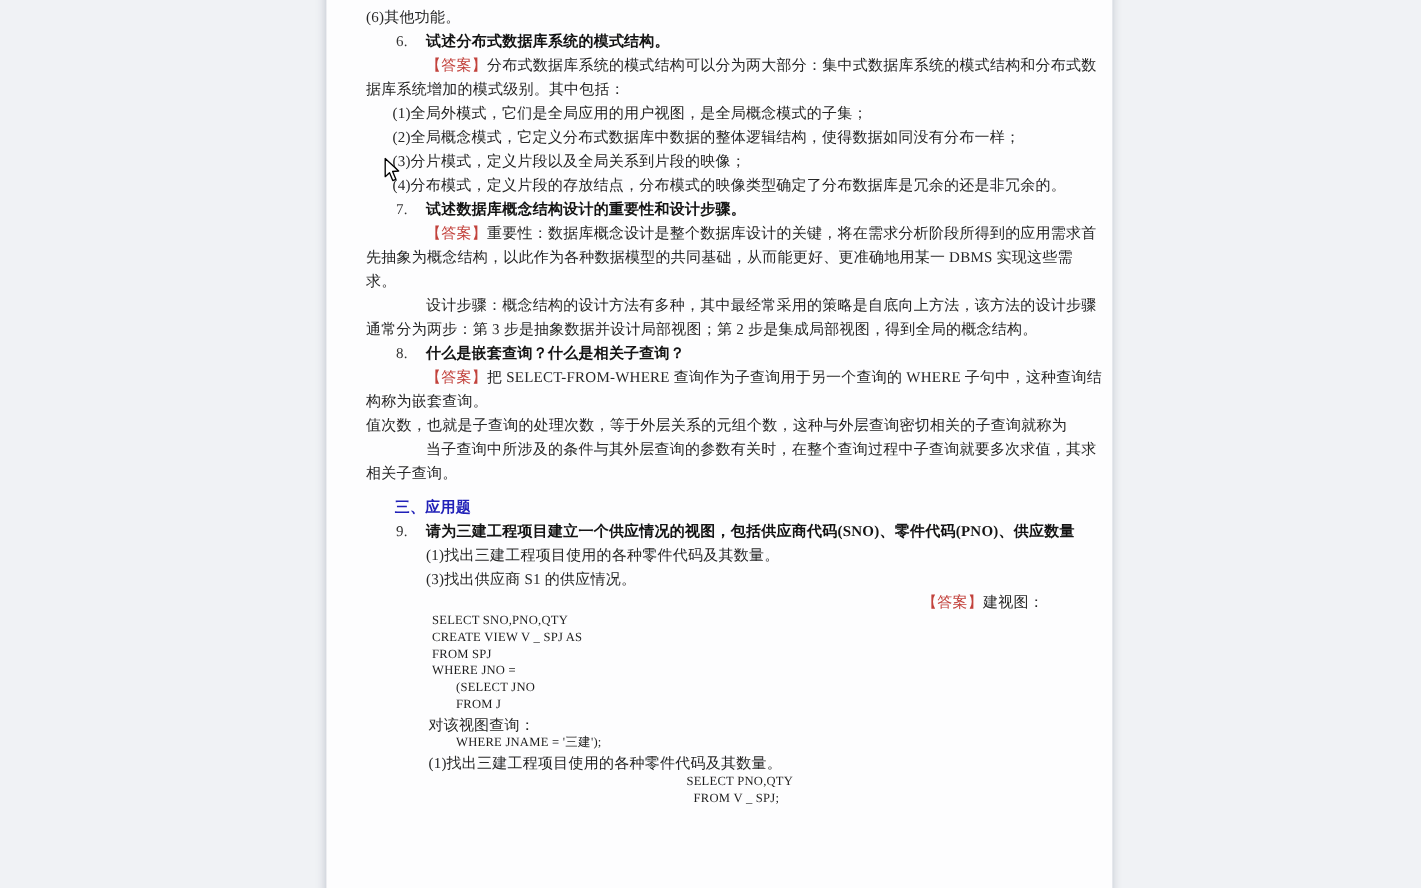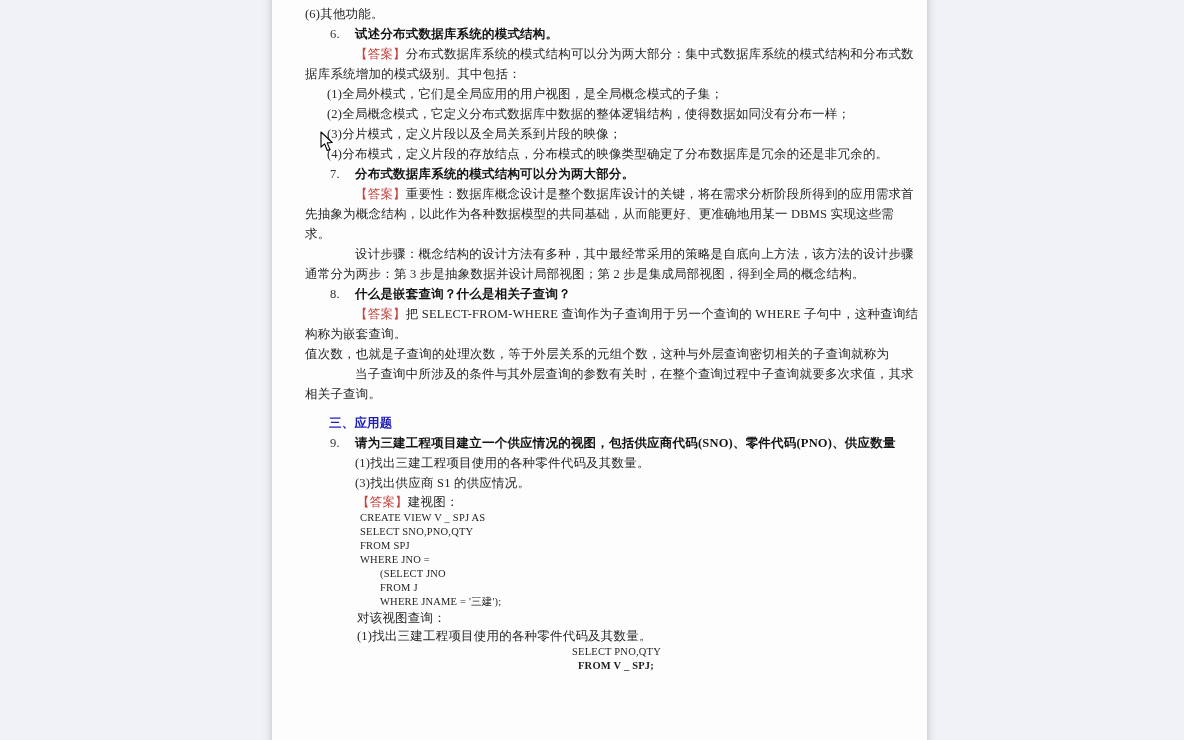--- a/index.html
+++ b/index.html
@@ -45,35 +45,35 @@
   }
   
   .c-flush        { padding-left: 0; }
   .c-flush-bold   { padding-left: 0; font-weight: bold; color: var(--hd, #141414); }
   .c-list         { padding-left: 22px; }
   .c-indent       { padding-left: 50px; }
   .c-question     { padding-left: 25px; }
   .c-question .num  { display: inline-block; width: 25px; color: #333; }
   .c-question .txt  { font-weight: bold; color: var(--hd, #141414); }
   .c-answer       { padding-left: 50px; }
-  .c-answer-sm    { padding-left: 52px; line-height: 18px; height: 18px; }
+  .c-answer-sm    { padding-left: 52px; line-height: 18px; height: 18px; text-align: right; }
   .c-section      { padding-left: 24px; margin-top: 9px; font-weight: bold;
                     color: var(--sec, #2020b8); }
   .c-sub          { padding-left: 52px; line-height: 18px; height: 18px; }
   .c-sql, .c-sql-nested, .c-sql-center, .c-sql-center-2 {
     font-size: 10.5px;
     line-height: 14px;
     height: 14px;
     letter-spacing: 0.2px;
     color: #1d1d1d;
   }
   .c-sql          { padding-left: 55px; }
   .c-sql-nested   { padding-left: 75px; }
   .c-sql-center   { padding-left: 267px; }
-  .c-sql-center-2 { padding-left: 273px; font-weight: bold; }
+  .c-sql-center-2 { padding-left: 273px; }
   .lbl { color: var(--ans, #c2423c); }
   .cursor {
     position: absolute;
     left: 320px;
     top: 131px;
     width: 14px;
     height: 21px;
     pointer-events: none;
   }
 </style>
@@ -84,45 +84,45 @@
   <div class="page">
     <div class="content" id="doc-content">
         <div class="line c-flush"><span class="txt">(6)其他功能。</span></div>
         <div class="line c-question"><span class="num">6.</span><span class="txt">试述分布式数据库系统的模式结构。</span></div>
         <div class="line c-answer"><span class="lbl">【答案】</span><span class="txt">分布式数据库系统的模式结构可以分为两大部分：集中式数据库系统的模式结构和分布式数</span></div>
         <div class="line c-flush"><span class="txt">据库系统增加的模式级别。其中包括：</span></div>
         <div class="line c-list"><span class="txt">(1)全局外模式，它们是全局应用的用户视图，是全局概念模式的子集；</span></div>
         <div class="line c-list"><span class="txt">(2)全局概念模式，它定义分布式数据库中数据的整体逻辑结构，使得数据如同没有分布一样；</span></div>
         <div class="line c-list"><span class="txt">(3)分片模式，定义片段以及全局关系到片段的映像；</span></div>
         <div class="line c-list"><span class="txt">(4)分布模式，定义片段的存放结点，分布模式的映像类型确定了分布数据库是冗余的还是非冗余的。</span></div>
-        <div class="line c-question"><span class="num">7.</span><span class="txt">分布式数据库系统的模式结构可以分为两大部分。</span></div>
+        <div class="line c-question"><span class="num">7.</span><span class="txt">试述数据库概念结构设计的重要性和设计步骤。</span></div>
         <div class="line c-answer"><span class="lbl">【答案】</span><span class="txt">重要性：数据库概念设计是整个数据库设计的关键，将在需求分析阶段所得到的应用需求首</span></div>
         <div class="line c-flush"><span class="txt">先抽象为概念结构，以此作为各种数据模型的共同基础，从而能更好、更准确地用某一 DBMS 实现这些需</span></div>
         <div class="line c-flush"><span class="txt">求。</span></div>
         <div class="line c-indent"><span class="txt">设计步骤：概念结构的设计方法有多种，其中最经常采用的策略是自底向上方法，该方法的设计步骤</span></div>
         <div class="line c-flush"><span class="txt">通常分为两步：第 3 步是抽象数据并设计局部视图；第 2 步是集成局部视图，得到全局的概念结构。</span></div>
         <div class="line c-question"><span class="num">8.</span><span class="txt">什么是嵌套查询？什么是相关子查询？</span></div>
         <div class="line c-answer"><span class="lbl">【答案】</span><span class="txt">把 SELECT-FROM-WHERE 查询作为子查询用于另一个查询的 WHERE 子句中，这种查询结</span></div>
         <div class="line c-flush"><span class="txt">构称为嵌套查询。</span></div>
         <div class="line c-flush"><span class="txt">值次数，也就是子查询的处理次数，等于外层关系的元组个数，这种与外层查询密切相关的子查询就称为</span></div>
         <div class="line c-indent"><span class="txt">当子查询中所涉及的条件与其外层查询的参数有关时，在整个查询过程中子查询就要多次求值，其求</span></div>
         <div class="line c-flush"><span class="txt">相关子查询。</span></div>
         <div class="line c-section"><span class="txt">三、应用题</span></div>
         <div class="line c-question"><span class="num">9.</span><span class="txt">请为三建工程项目建立一个供应情况的视图，包括供应商代码(SNO)、零件代码(PNO)、供应数量</span></div>
         <div class="line c-indent"><span class="txt">(1)找出三建工程项目使用的各种零件代码及其数量。</span></div>
         <div class="line c-indent"><span class="txt">(3)找出供应商 S1 的供应情况。</span></div>
         <div class="line c-answer-sm"><span class="lbl">【答案】</span><span class="txt">建视图：</span></div>
+        <div class="line c-sql"><span class="txt">SELECT SNO,PNO,QTY</span></div>
         <div class="line c-sql"><span class="txt">CREATE VIEW V _ SPJ AS</span></div>
-        <div class="line c-sql"><span class="txt">SELECT SNO,PNO,QTY</span></div>
         <div class="line c-sql"><span class="txt">FROM SPJ</span></div>
         <div class="line c-sql"><span class="txt">WHERE JNO =</span></div>
         <div class="line c-sql-nested"><span class="txt">(SELECT JNO</span></div>
         <div class="line c-sql-nested"><span class="txt">FROM J</span></div>
+        <div class="line c-sub"><span class="txt">对该视图查询：</span></div>
         <div class="line c-sql-nested"><span class="txt">WHERE JNAME = '三建');</span></div>
-        <div class="line c-sub"><span class="txt">对该视图查询：</span></div>
         <div class="line c-sub"><span class="txt">(1)找出三建工程项目使用的各种零件代码及其数量。</span></div>
         <div class="line c-sql-center"><span class="txt">SELECT PNO,QTY</span></div>
         <div class="line c-sql-center-2"><span class="txt">FROM V _ SPJ;</span></div>
       </div>
   </div>
   <svg class="cursor" viewBox="0 0 14 21" xmlns="http://www.w3.org/2000/svg">
     <path d="M1 1 L1 16.2 L4.6 12.9 L7.3 19.5 L9.9 18.4 L7.2 11.9 L12.2 11.5 Z" fill="#ffffff" stroke="#000000" stroke-width="1.1" stroke-linejoin="round"></path>
   </svg>
 </div>
 

